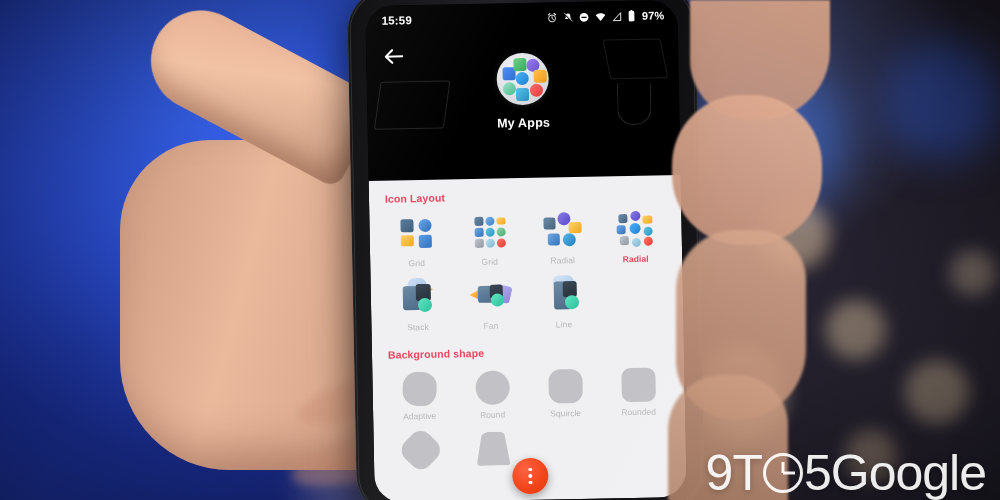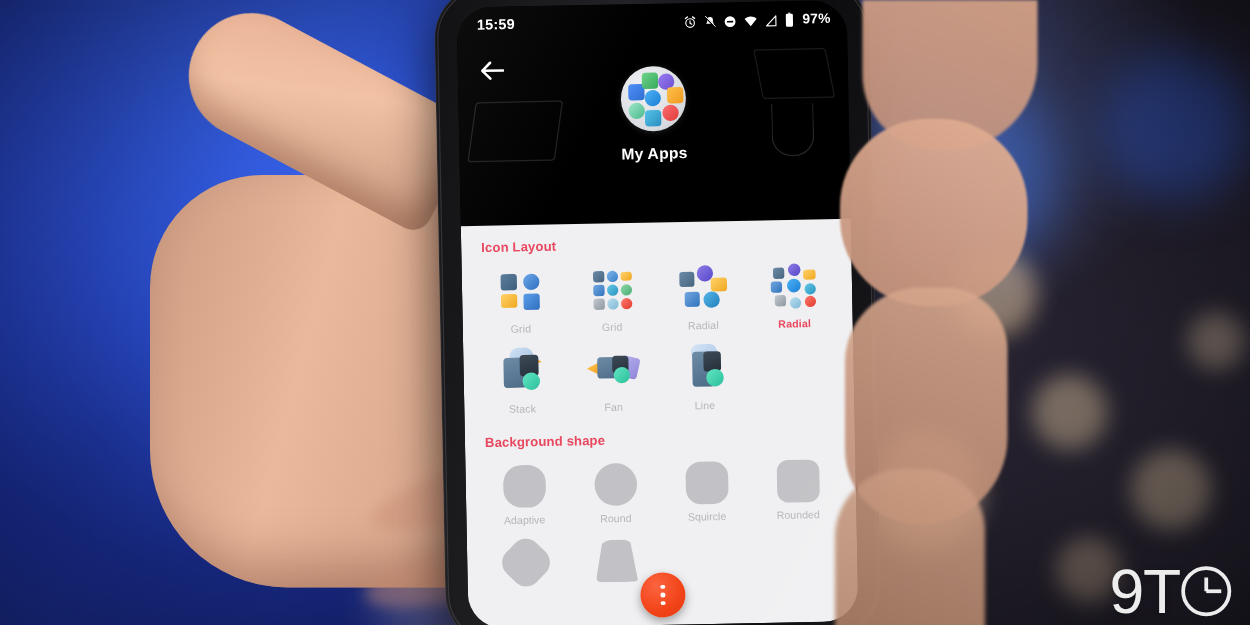--- a/index.html
+++ b/index.html
@@ -457,13 +457,14 @@
 <div>
   <div class="finger rfinger-top"></div>
   <div class="finger rfinger-mid"></div>
   <div class="finger rfinger-low"></div>
   <div class="finger rfinger-bot"></div>
 </div>
 
 <div id="watermark">
   <span>9T</span>
   <span class="clock"></span>
+  <span>5Google</span>
 </div>
 
 </body></html>

